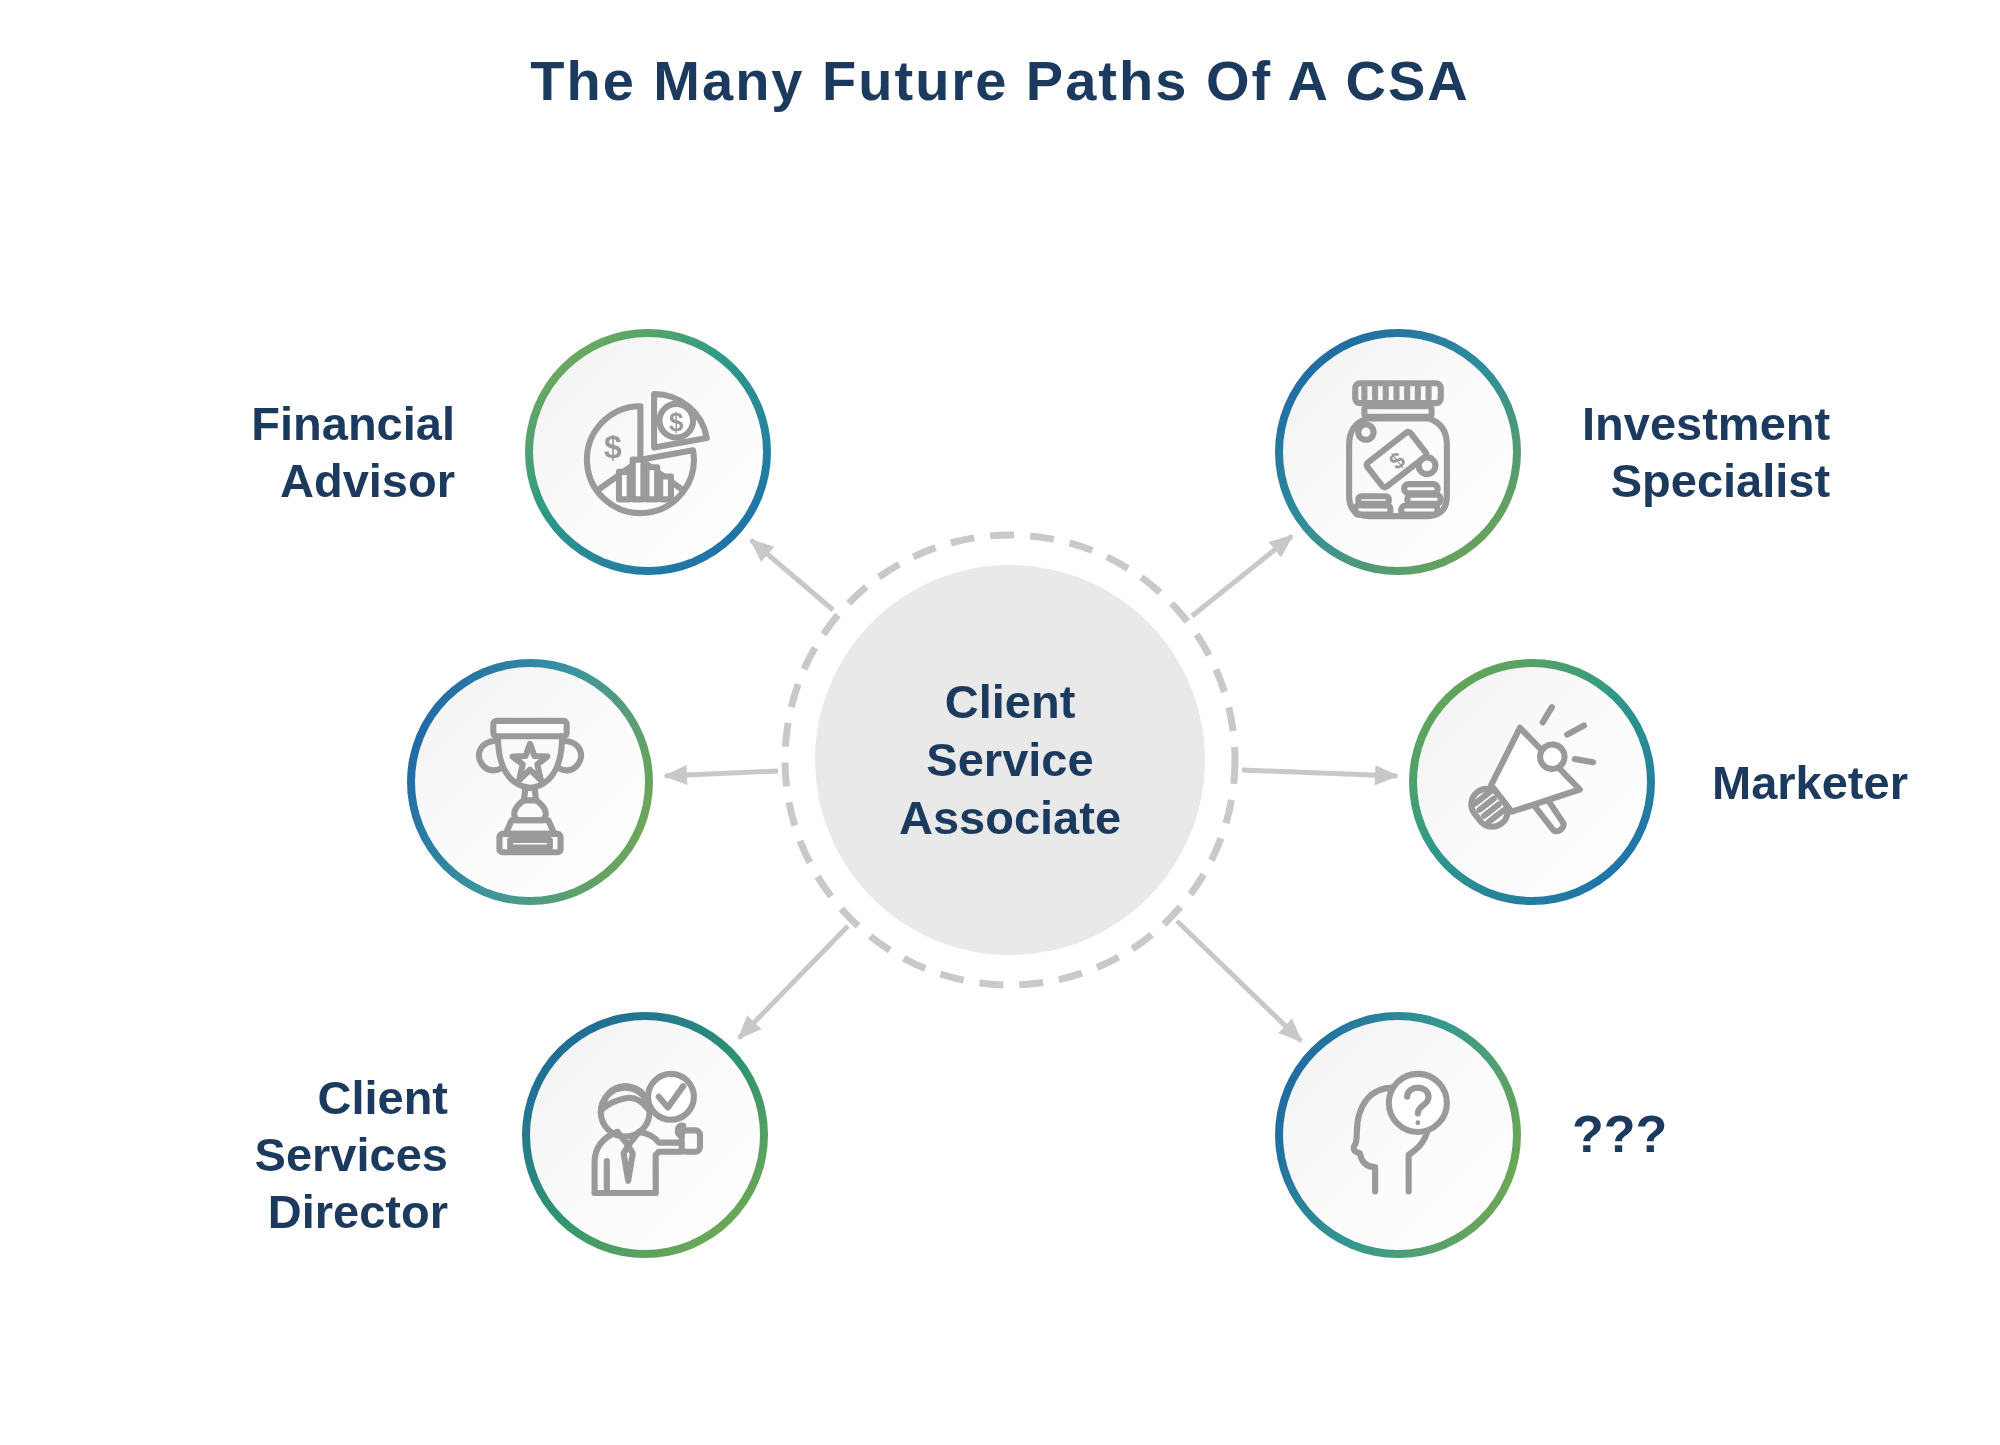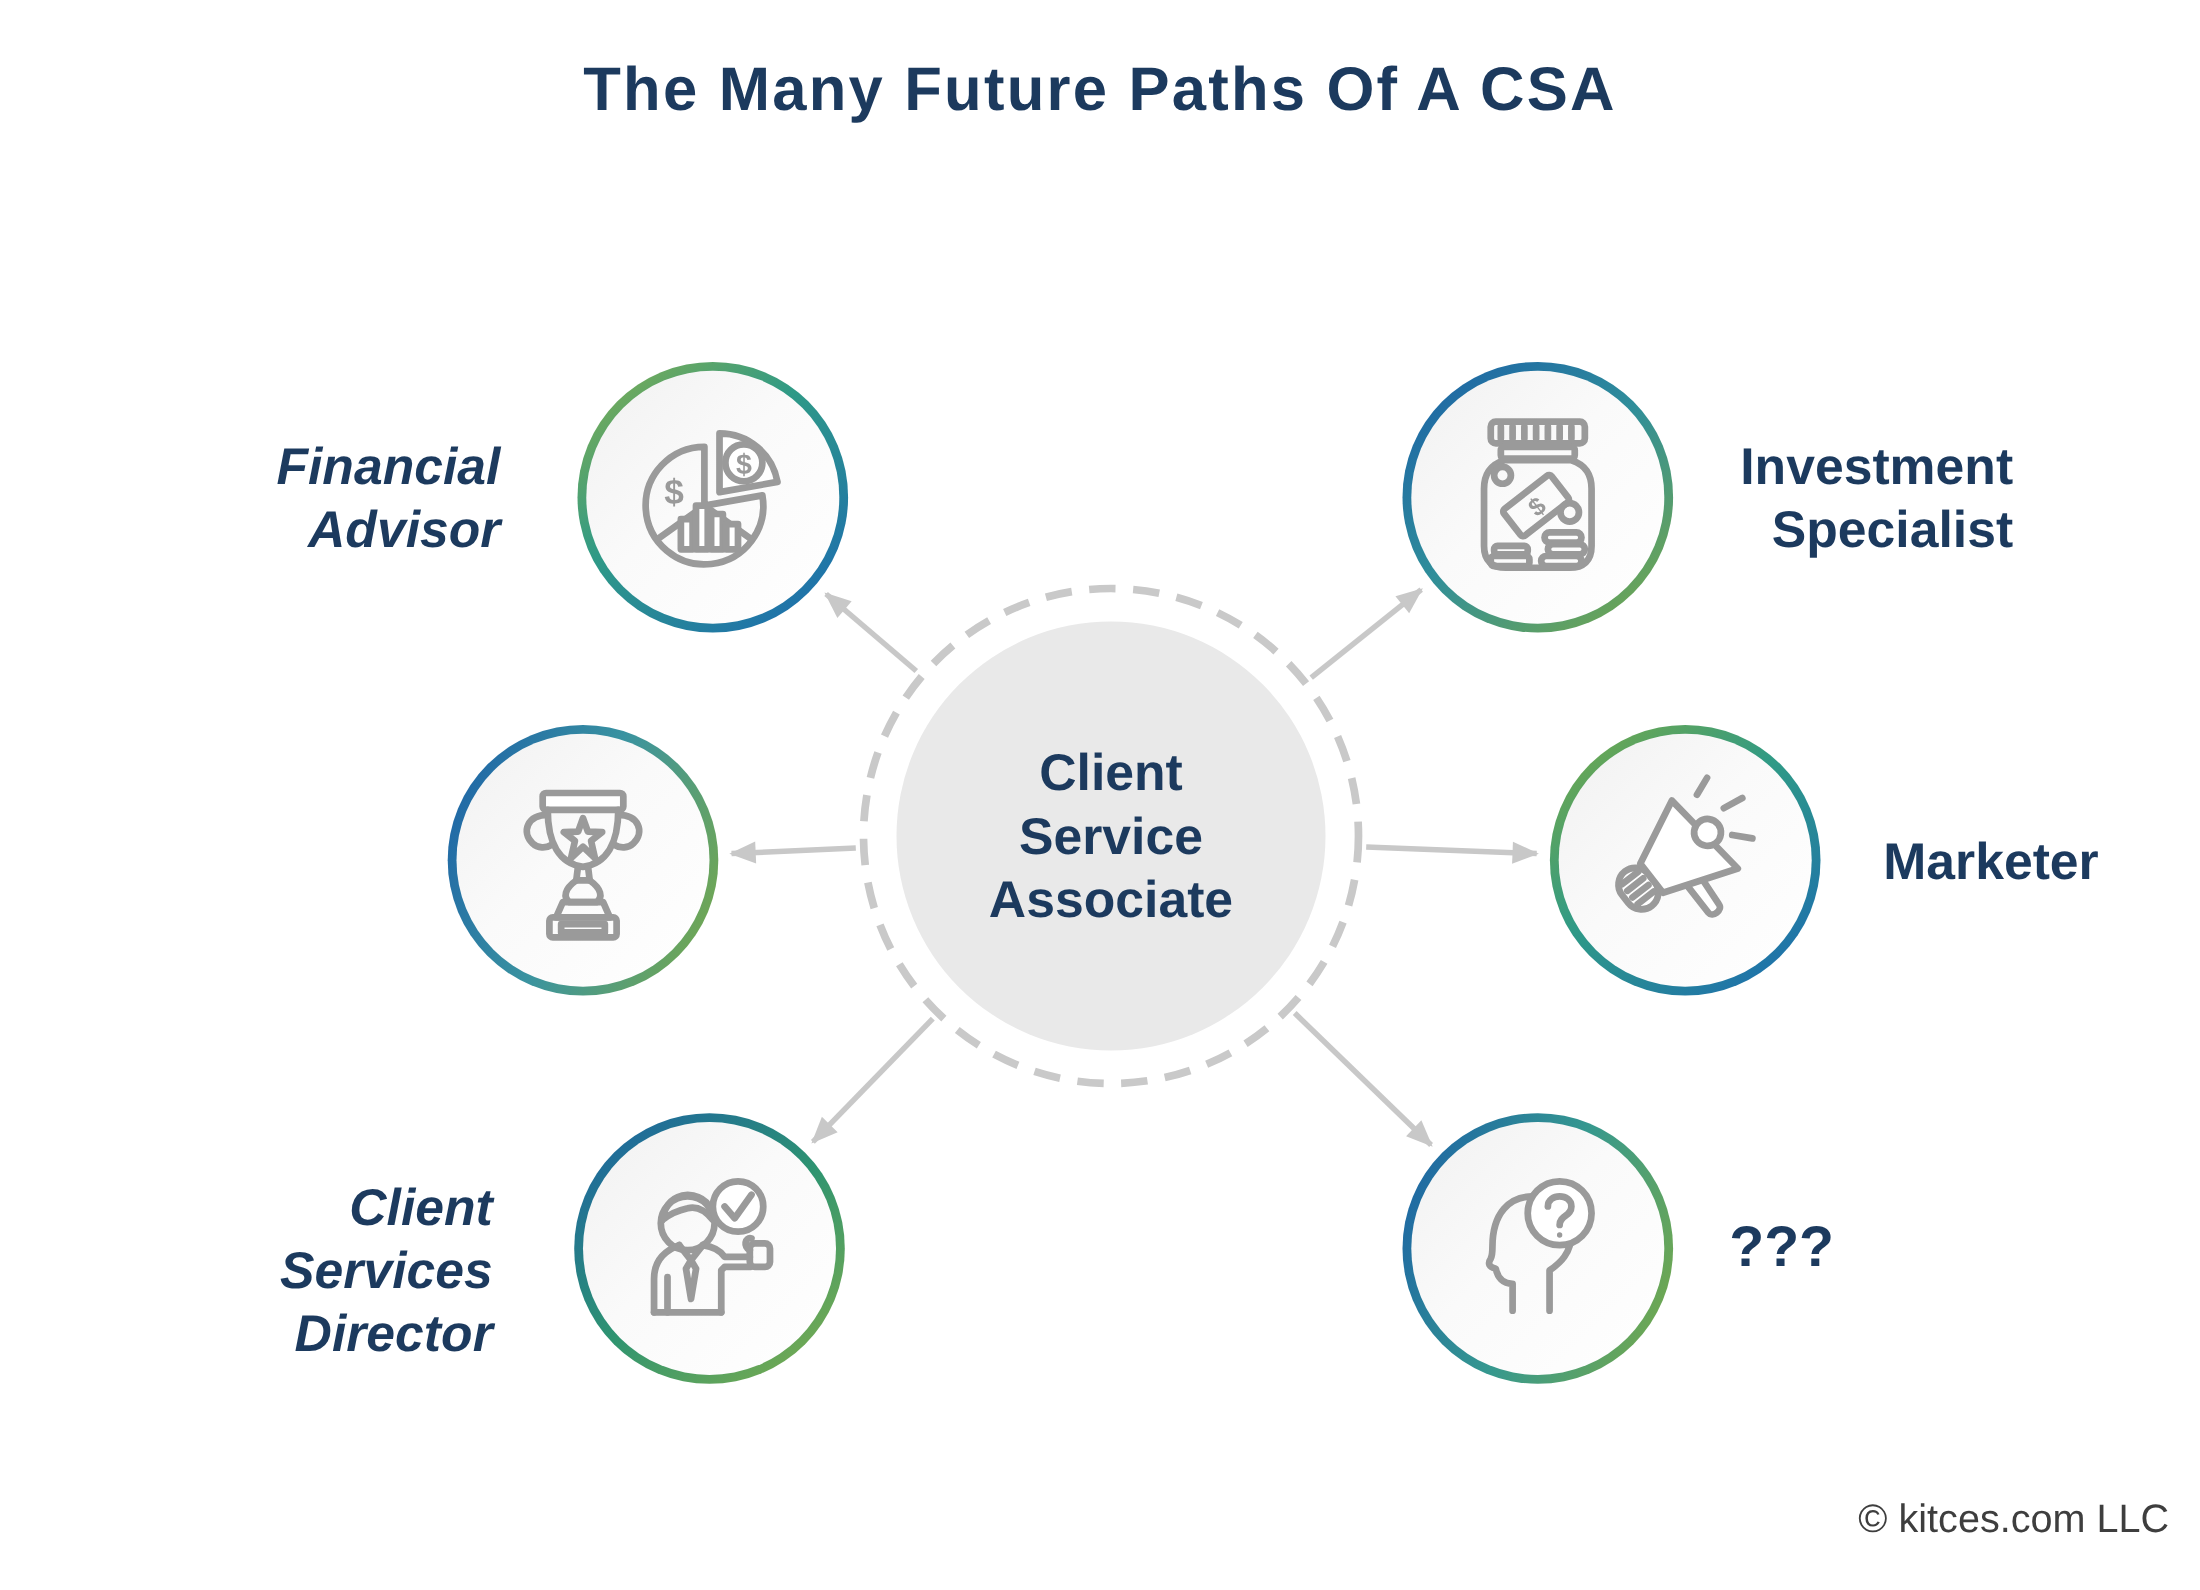--- a/index.html
+++ b/index.html
@@ -60,21 +60,21 @@
   .g-csd { background: linear-gradient(140deg, #1a5ea8 0%, #2e9470 52%, #86b04b 100%); }
   .g-q   { background: linear-gradient(112deg, #1a5ea8 0%, #35988f 50%, #7cab43 100%); }
   .path-label {
     position: absolute;
     font-weight: bold;
     font-size: 47px;
     line-height: 57px;
     color: #1c3a5e;
     white-space: pre-line;
   }
-  .align-r { text-align: right; font-style: italic; }
+  .align-r { text-align: right; }
   .align-l { text-align: right; }
   .q-label { font-size: 52px; }
   .copyright {
     position: absolute;
     right: 28px; top: 1360px;
     font-size: 36px;
     color: #3e3e3e;
   }
   .icon { stroke: #9a9a9a; fill: none; stroke-width: 4; stroke-linecap: round; stroke-linejoin: round; }
   .icon text { stroke: none; fill: #9a9a9a; font-family: "Liberation Sans", sans-serif; font-weight: bold; }
@@ -202,15 +202,14 @@
   <div class="node g-q" style="left:1275px; top:1012px;">
     <svg class="icon" viewBox="0 0 110 110" width="168" height="168">
       <path d="M 40 92 L 40 76 C 34 76 31 72 30 67 C 26 66 25 64 27 61 C 28 59 28 57 28 54 C 28 34 38 24 52 24 C 66 24 75 34 75 46 C 75 58 68 64 62 68 L 62 92"></path>
       <circle cx="68" cy="34" r="19" fill="#ffffff"></circle>
       <path d="M 61 30 C 61 22 75 22 75 30 C 75 36 68 35 68 41"></path>
       <circle cx="68" cy="47" r="1.6" fill="#9a9a9a" stroke="none"></circle>
     </svg>
   </div>
   <div class="path-label align-l q-label" style="left:1572px; top:1106px;">???</div>
 
-  <div class="copyright">© kitces.com LLC</div>
 
 </div>
 
 </body></html>

